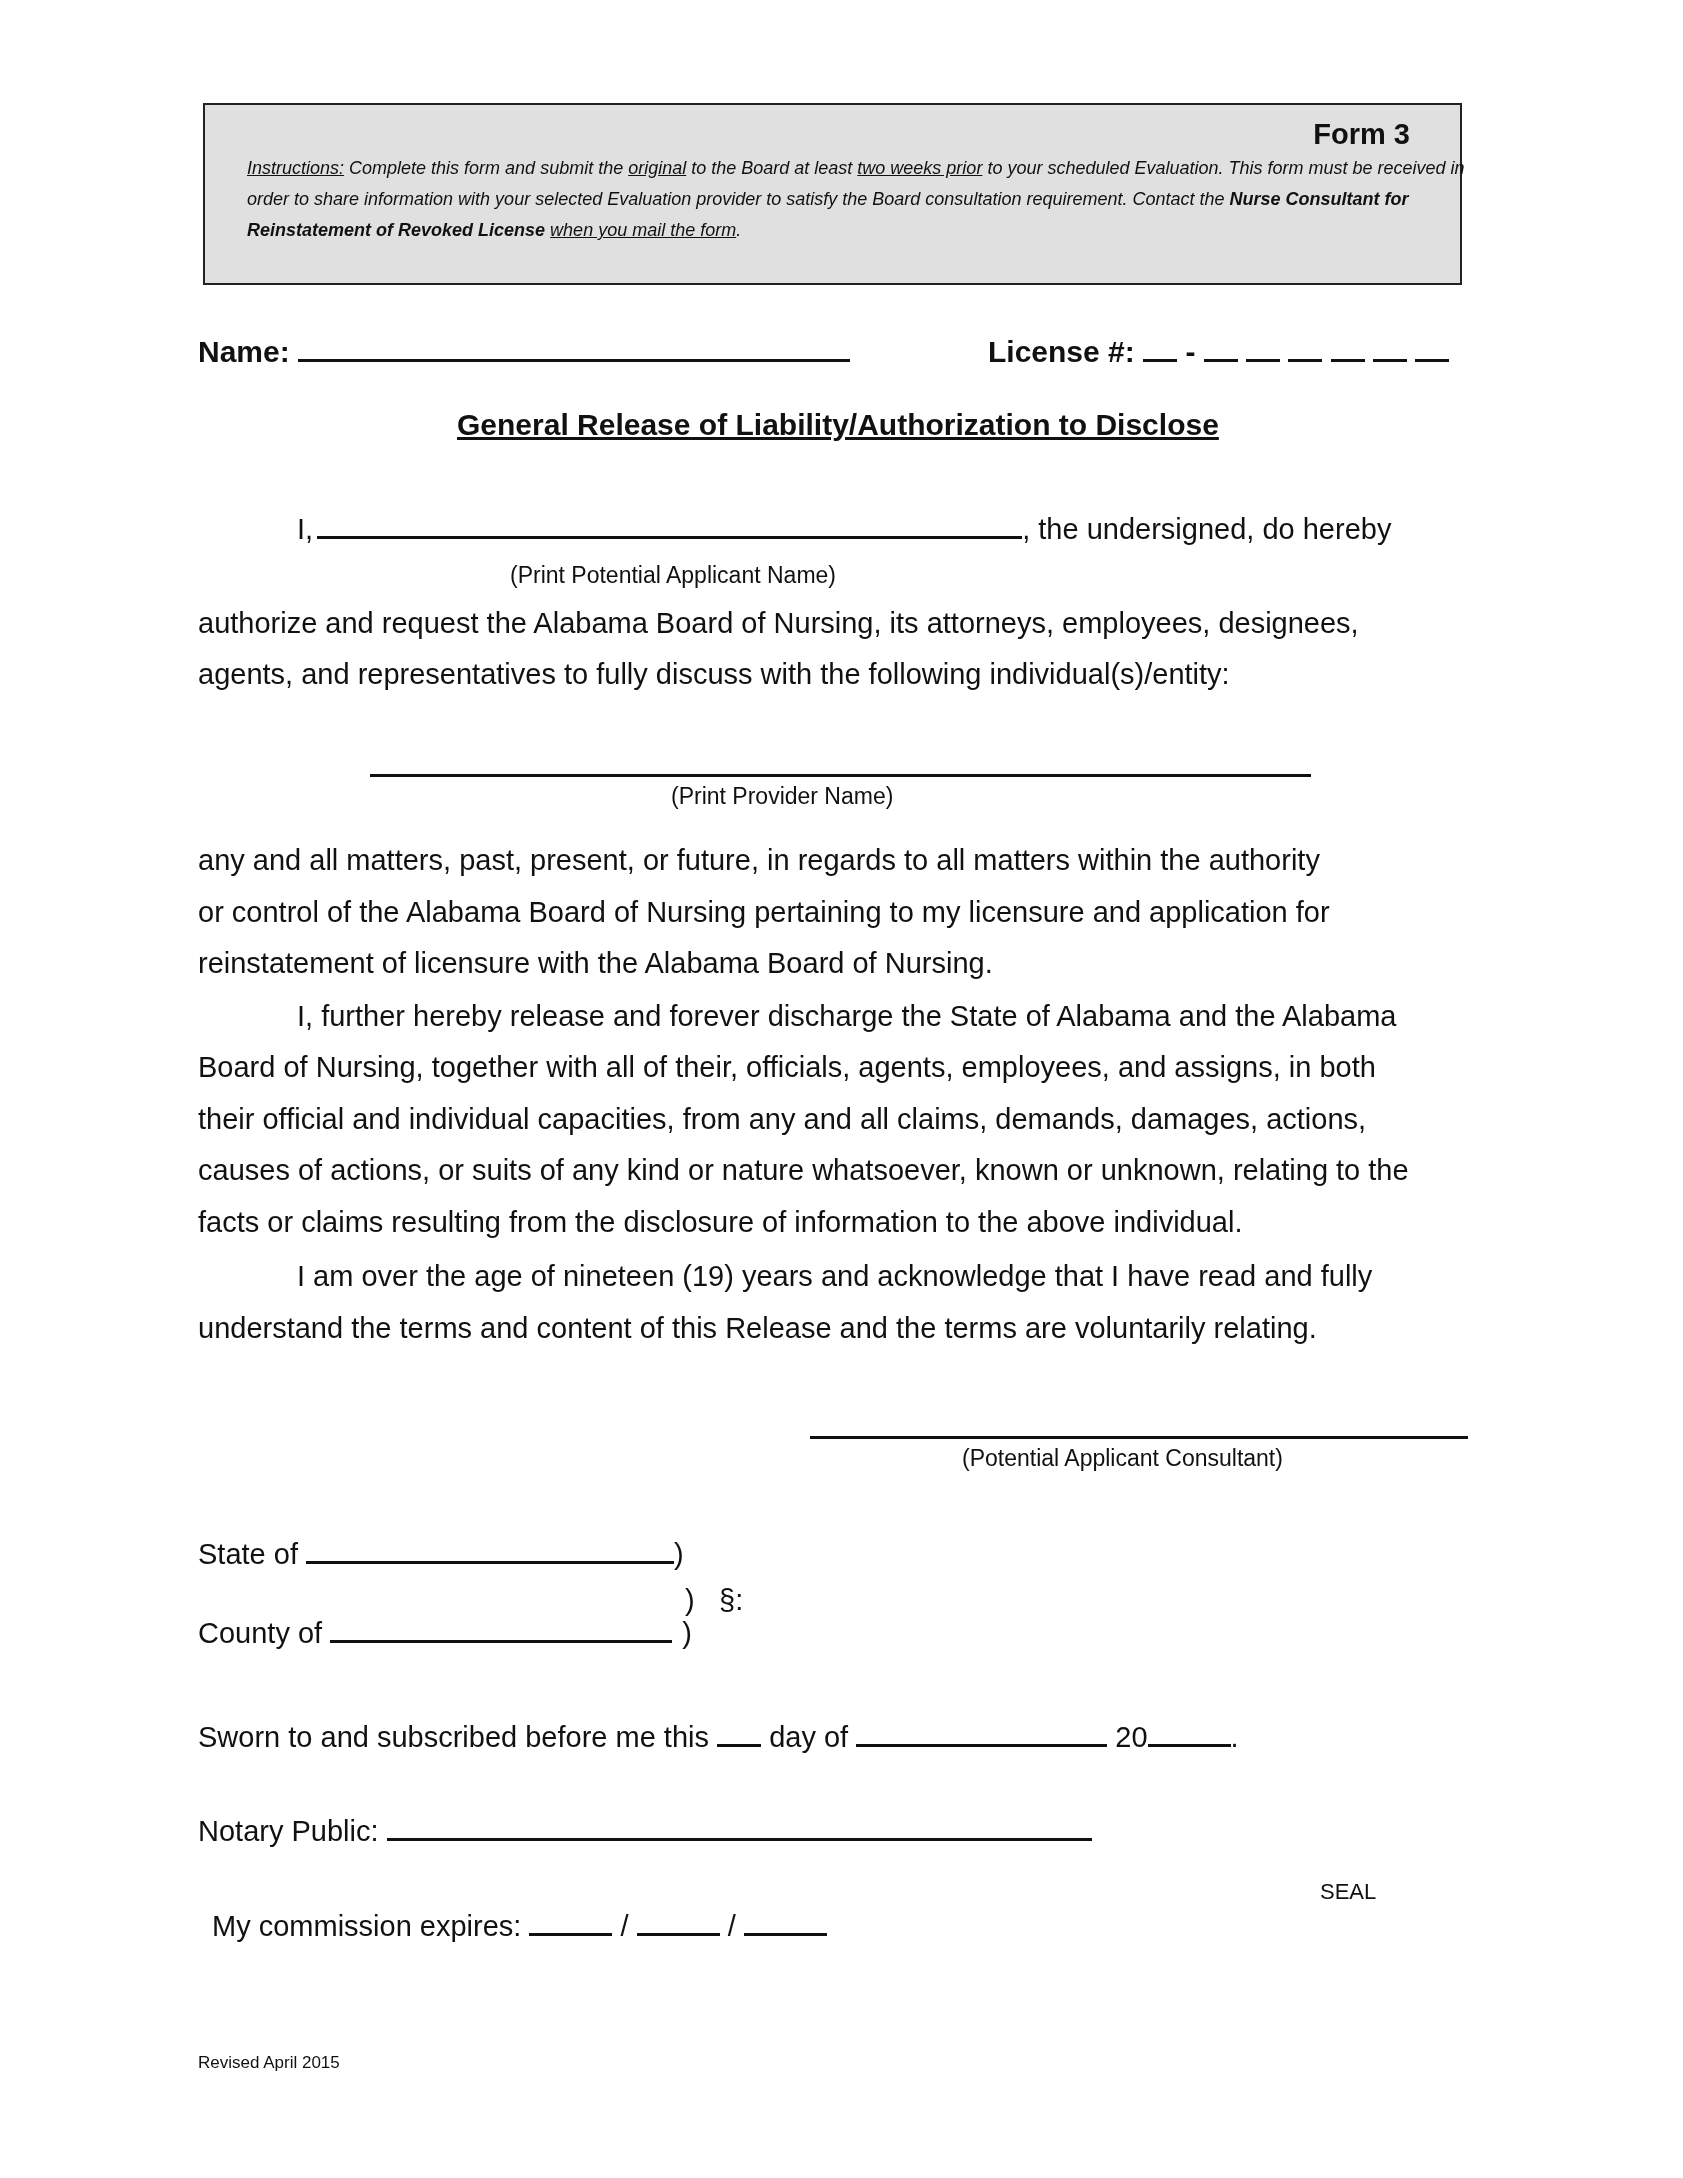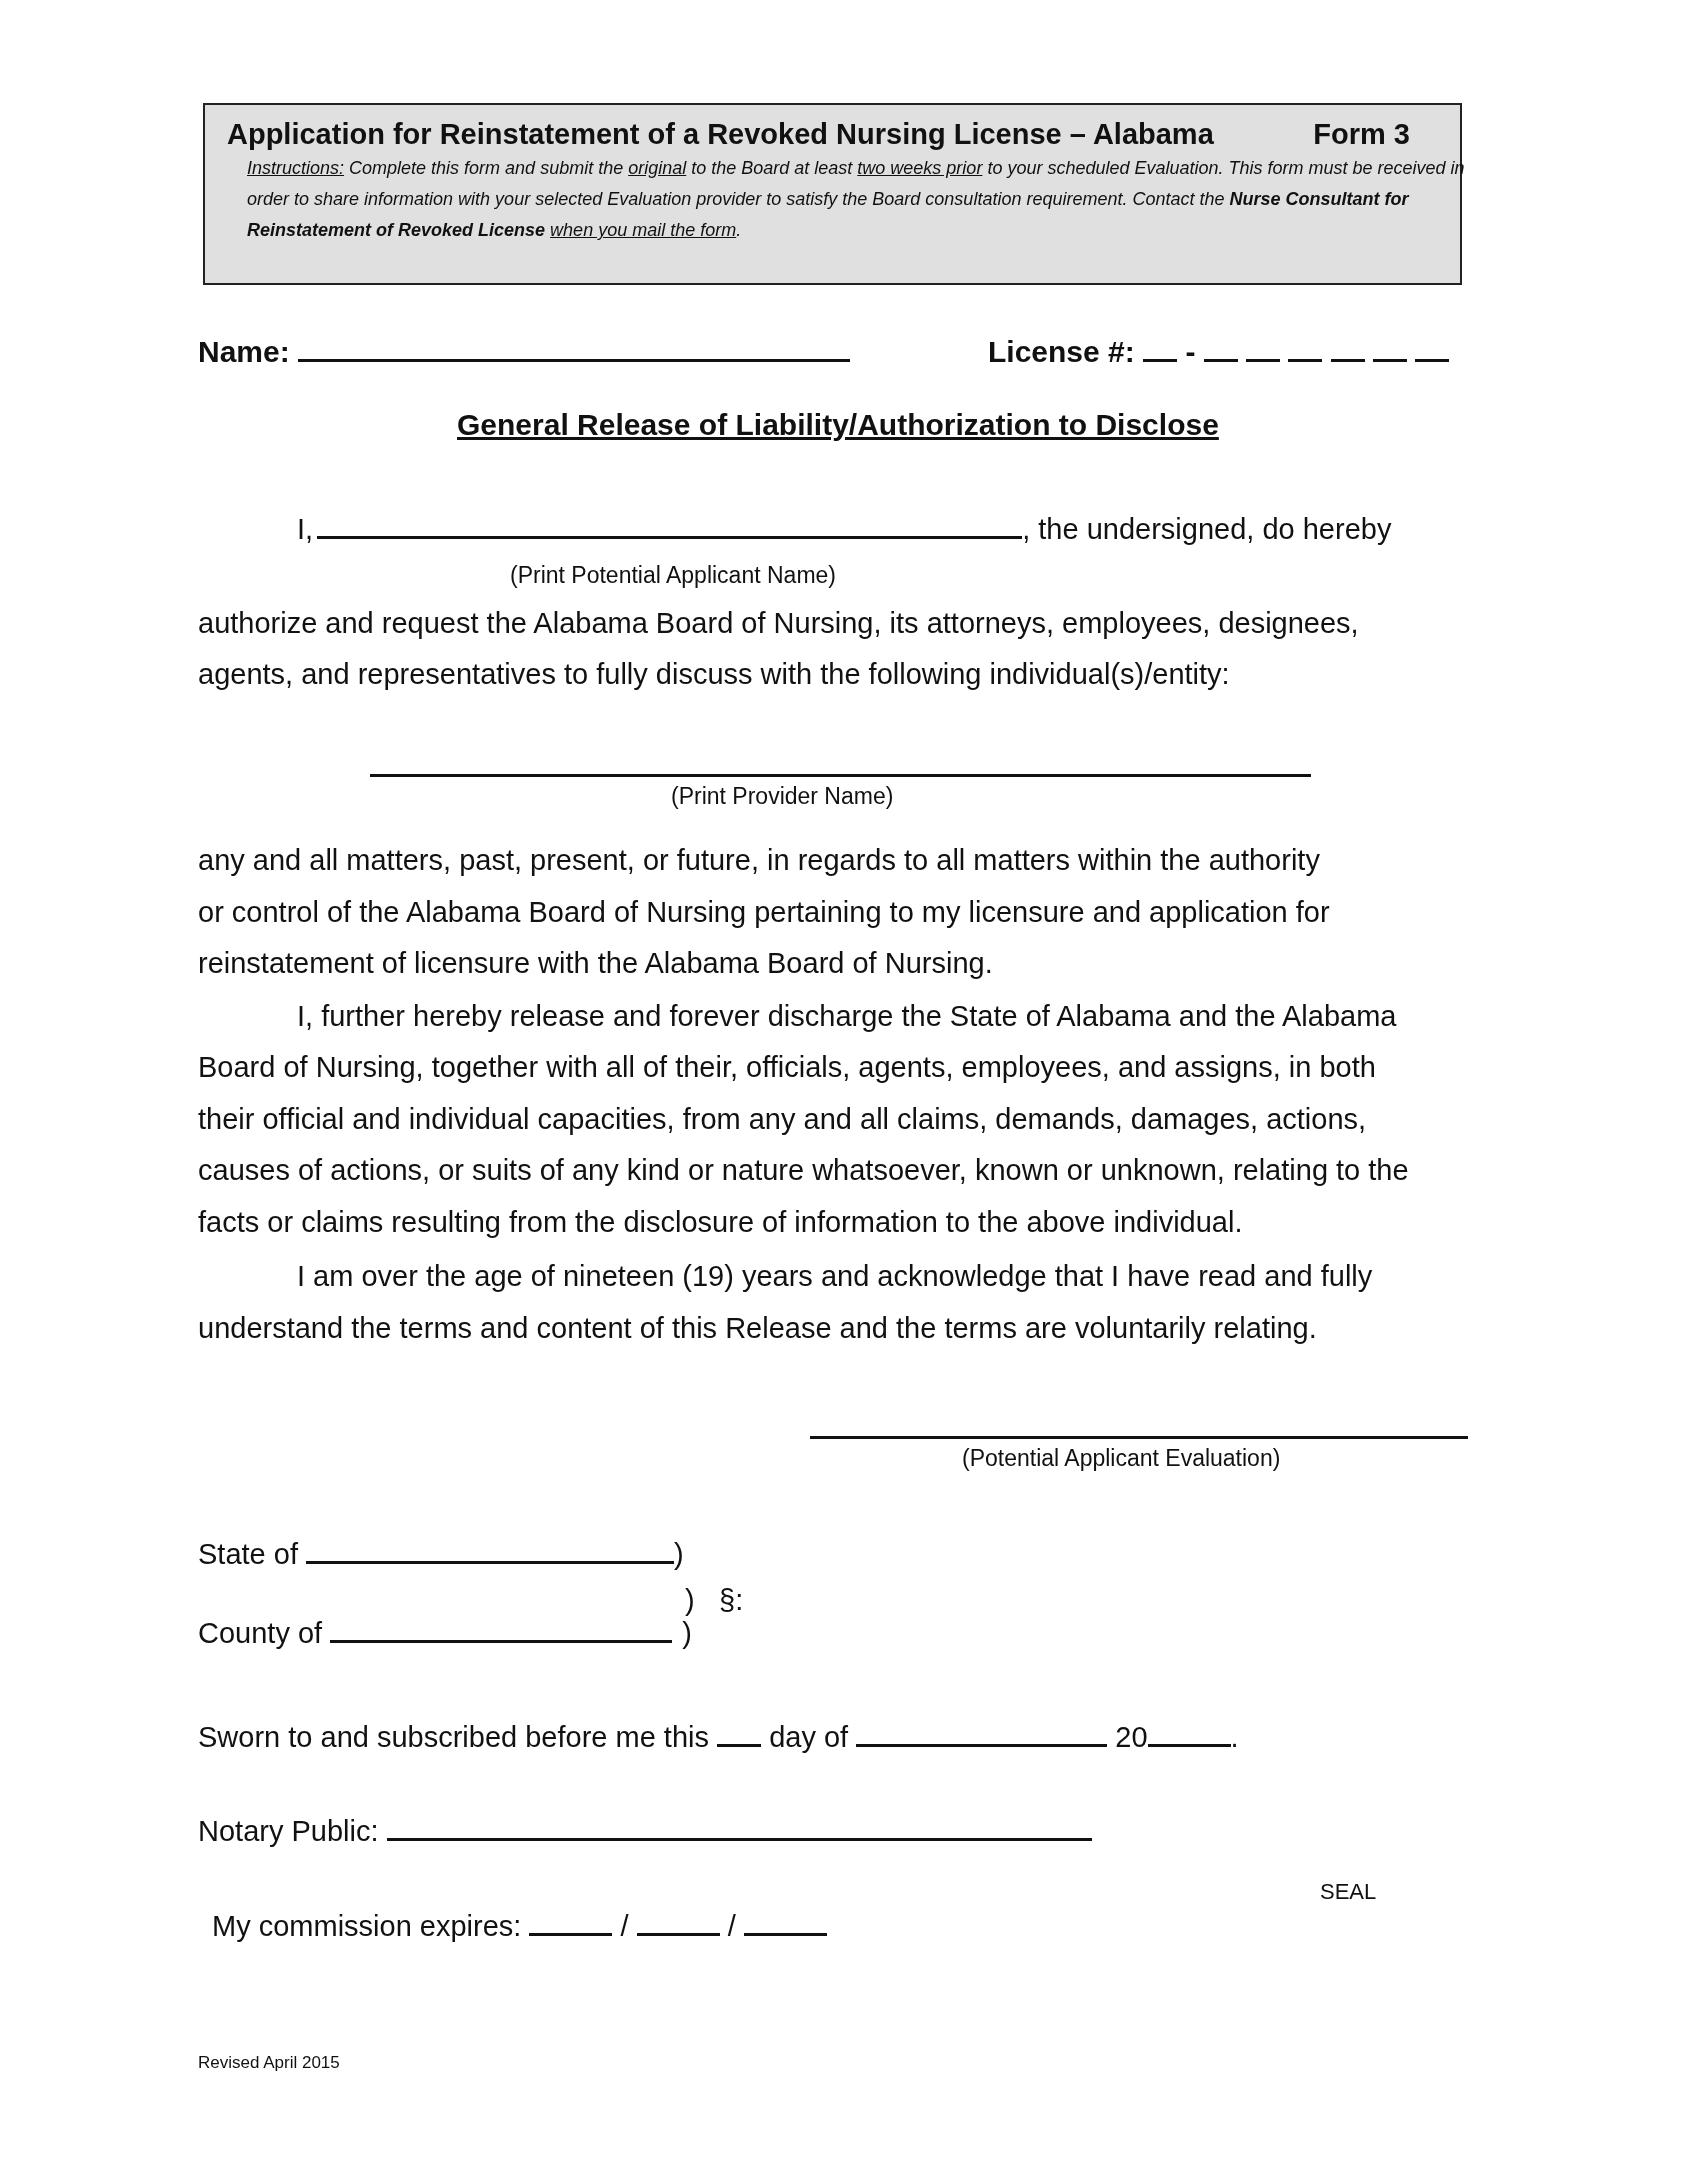--- a/index.html
+++ b/index.html
@@ -19,21 +19,20 @@
   .blank { display:inline-block; border-bottom:3px solid #111; vertical-align:baseline; height:0; }
   .caption { font-size:23px; }
   .line { position:absolute; height:0; border-bottom:3px solid #111; }
   .heading { font-size:30px; font-weight:bold; text-decoration:underline; }
   .footer { font-size:17px; }
 </style>
 </head>
 <body>
 
 <div class="header-box">
-  <div class="hb-title">Application for Reinstatement of a Revoked Nursing License – Alabama</div>
   <div class="hb-form">Form 3</div>
   <div class="hb-instr"><span class="u">Instructions:</span><span> Complete this form and submit the </span><span class="u">original</span><span> to the Board at least </span><span class="u">two weeks prior</span><span> to your scheduled Evaluation. This form must be received in order to share information with your selected Evaluation provider to satisfy the Board consultation requirement. Contact the </span><span class="b">Nurse Consultant for Reinstatement of Revoked License</span><span> </span><span class="u">when you mail the form</span><span>.</span></div>
 </div>
 
 <div class="abs bold-label" style="left:198px; top:335px;">
   <span>Name:</span>
   <span class="blank" style="width:552px;"></span>
 </div>
 <div class="abs bold-label" style="left:988px; top:335px;">
   <span>License #:</span>
@@ -68,21 +67,21 @@
 <div class="abs body-text" style="left:297px; top:1000px;">I, further hereby release and forever discharge the State of Alabama and the Alabama</div>
 <div class="abs body-text" style="left:198px; top:1051px;">Board of Nursing, together with all of their, officials, agents, employees, and assigns, in both</div>
 <div class="abs body-text" style="left:198px; top:1103px;">their official and individual capacities, from any and all claims, demands, damages, actions,</div>
 <div class="abs body-text" style="left:198px; top:1154px;text-align:center;">causes of actions, or suits of any kind or nature whatsoever, known or unknown, relating to the</div>
 <div class="abs body-text" style="left:198px; top:1206px;">facts or claims resulting from the disclosure of information to the above individual.</div>
 
 <div class="abs body-text" style="left:297px; top:1260px;">I am over the age of nineteen (19) years and acknowledge that I have read and fully</div>
 <div class="abs body-text" style="left:198px; top:1312px;">understand the terms and content of this Release and the terms are voluntarily relating.</div>
 
 <div class="line" style="left:810px; top:1436px; width:658px;"></div>
-<div class="abs caption" style="left:962px; top:1445px;">(Potential Applicant Evaluation)</div>
+<div class="abs caption" style="left:962px; top:1445px;">(Potential Applicant Consultant)</div>
 
 <div class="abs body-text" style="left:198px; top:1538px;">
   <span>State of</span>
   <span class="blank" style="width:368px;"></span><span>)</span>
 </div>
 <div class="abs body-text" style="left:685px; top:1584px;">)</div>
 <div class="abs body-text" style="left:719px; top:1584px;">§:</div>
 <div class="abs body-text" style="left:198px; top:1617px;">
   <span>County of</span>
   <span class="blank" style="width:342px;"></span><span style="margin-left:10px;">)</span>

